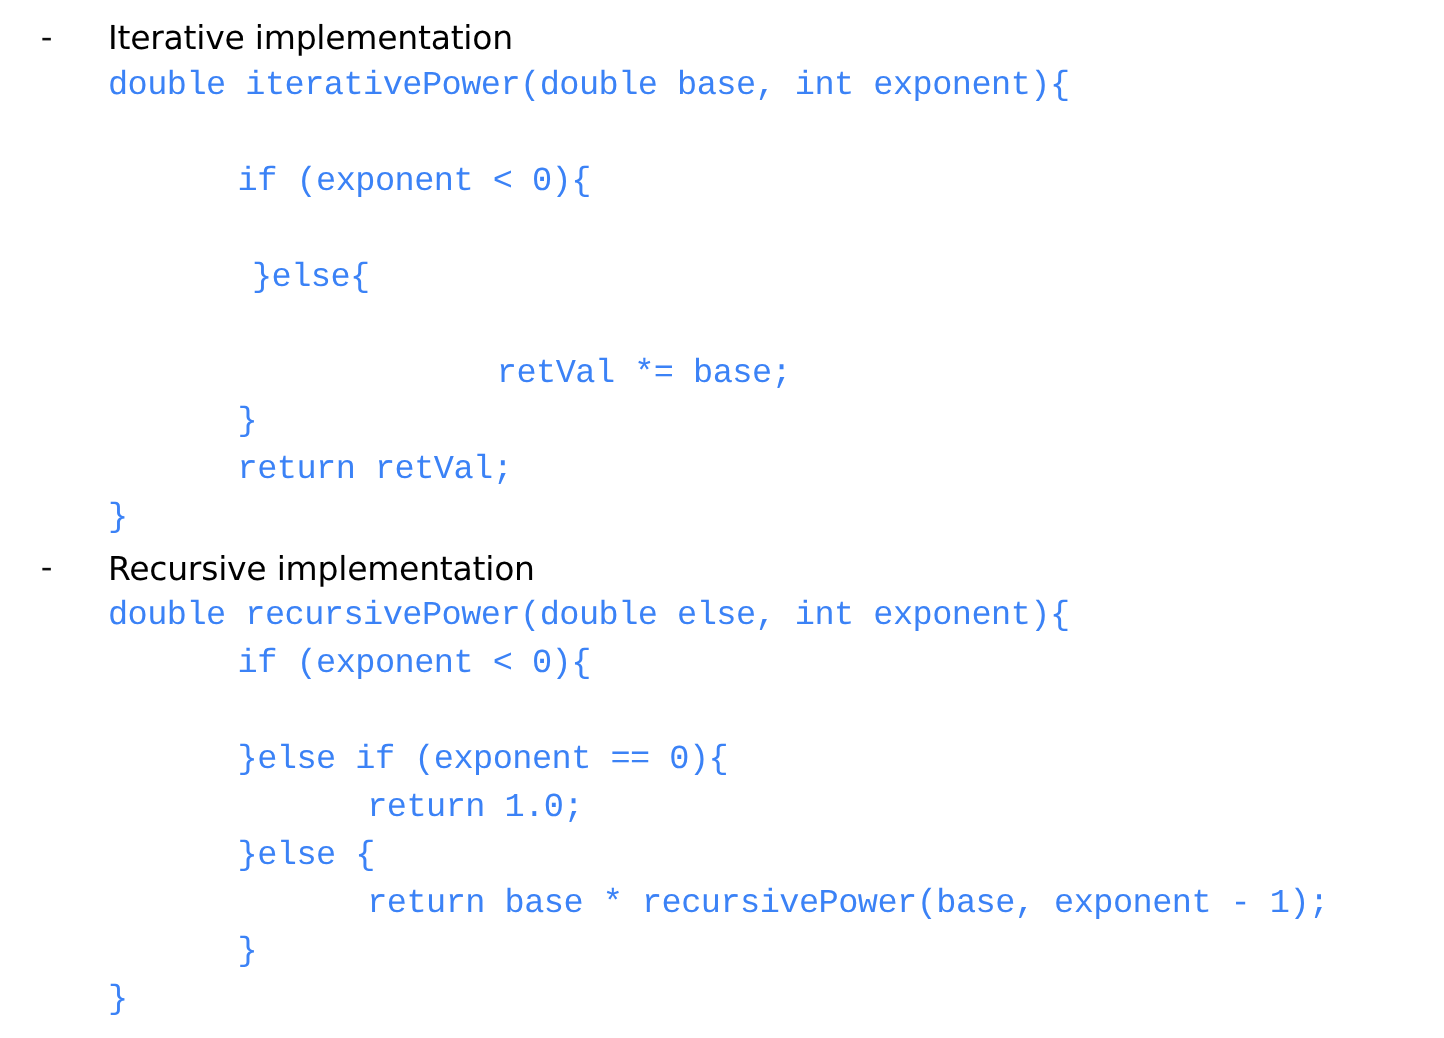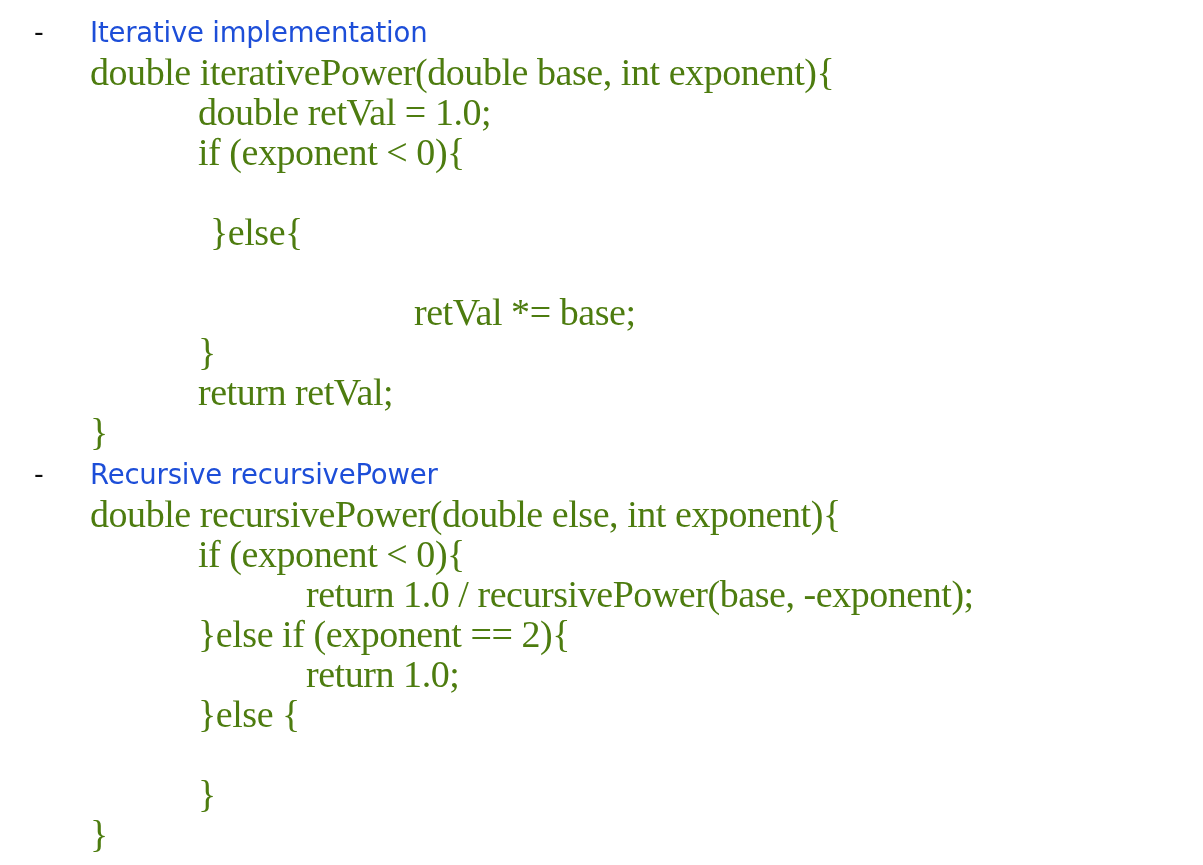--- a/index.html
+++ b/index.html
@@ -44,33 +44,33 @@
     color: #0d0d0d;
   }
   .bullet-row .bullet-text {
     position: absolute;
     left: 90px;
     top: 0;
     font-family: "DejaVu Sans", sans-serif;
     font-size: 27.5px;
     line-height: 40px;
     letter-spacing: -0.2px;
-    color: #1d4ed8;
+    color: #000000;
     white-space: pre;
   }
 
   
   .code-row .code-text {
     position: absolute;
     top: 0;
-    font-family: Liberation Serif, serif;
-    font-size: 38px;
+    font-family: Liberation Mono, monospace;
+    font-size: 28px;
     line-height: 40px;
     letter-spacing: -0.45px;
-    color: #4d7c0f;
+    color: #3b82f6;
     white-space: pre;
     tab-size: 6;
   }
 
   
   .ind0 { left: 90px;  }
   .ind1 { left: 198px; }
   .ind2 { left: 306px; }
   .ind3 { left: 414px; }
 </style>
@@ -80,23 +80,20 @@
 <div id="slide">
 
   <div class="line bullet-row" style="top:12px;">
     <span class="bullet-marker">-</span>
     <span class="bullet-text">Iterative implementation</span>
   </div>
 
   <div class="line code-row" style="top:52px;">
     <span class="code-text ind0">double iterativePower(double base, int exponent){</span>
   </div>
-  <div class="line code-row" style="top:92px;">
-    <span class="code-text ind1">double retVal = 1.0;</span>
-  </div>
   <div class="line code-row" style="top:132px;">
     <span class="code-text ind1">if (exponent &lt; 0){</span>
   </div>
   <div class="line code-row" style="top:212px;margin-left:12px;">
     <span class="code-text ind1">}else{</span>
   </div>
   <div class="line code-row" style="top:292px;text-align:center;">
     <span class="code-text ind3">retVal *= base;</span>
   </div>
   <div class="line code-row" style="top:332px;">
@@ -104,40 +101,40 @@
   </div>
   <div class="line code-row" style="top:372px;">
     <span class="code-text ind1">return retVal;</span>
   </div>
   <div class="line code-row" style="top:412px;">
     <span class="code-text ind0">}</span>
   </div>
 
   <div class="line bullet-row" style="top:454px;">
     <span class="bullet-marker">-</span>
-    <span class="bullet-text">Recursive recursivePower</span>
+    <span class="bullet-text">Recursive implementation</span>
   </div>
 
   <div class="line code-row" style="top:494px;">
     <span class="code-text ind0">double recursivePower(double else, int exponent){</span>
   </div>
   <div class="line code-row" style="top:534px;">
     <span class="code-text ind1">if (exponent &lt; 0){</span>
   </div>
-  <div class="line code-row" style="top:574px;">
-    <span class="code-text ind2">return 1.0 / recursivePower(base, -exponent);</span>
-  </div>
   <div class="line code-row" style="top:614px;">
-    <span class="code-text ind1">}else if (exponent == 2){</span>
+    <span class="code-text ind1">}else if (exponent == 0){</span>
   </div>
   <div class="line code-row" style="top:654px;">
     <span class="code-text ind2">return 1.0;</span>
   </div>
   <div class="line code-row" style="top:694px;">
     <span class="code-text ind1">}else {</span>
+  </div>
+  <div class="line code-row" style="top:734px;">
+    <span class="code-text ind2">return base * recursivePower(base, exponent - 1);</span>
   </div>
   <div class="line code-row" style="top:774px;">
     <span class="code-text ind1">}</span>
   </div>
   <div class="line code-row" style="top:814px;">
     <span class="code-text ind0">}</span>
   </div>
 </div>
 
 </body></html>

